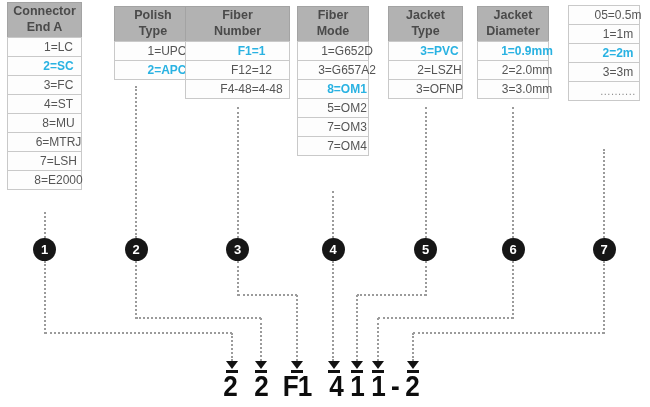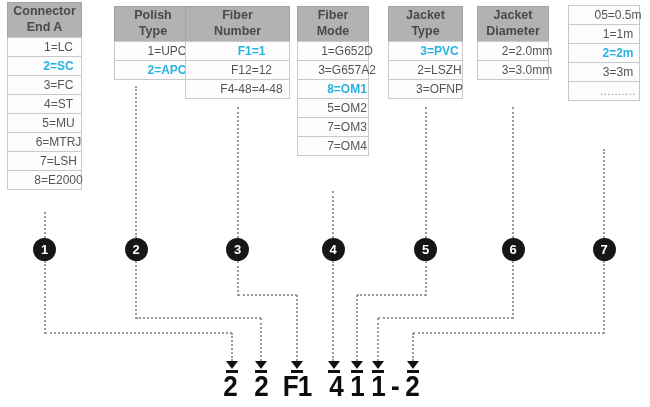--- a/index.html
+++ b/index.html
@@ -50,21 +50,21 @@
 <body>
 
 <div id="stage" style="--accent: #29b2e2; --header-bg: #b2b2b2; --header-text: #4a4a4a; --item-text: #555555; --item-border: #c9c9c9; --badge-bg: #161616; --line: #9b9b9b; --code-text: #0d0d0d;">
     <div class="col" style="left: 7px; top: 2px; width: 75px;">
       <div class="col-header">Connector
 End A</div>
       <div class="col-item">1=LC</div>
       <div class="col-item highlight">2=SC</div>
       <div class="col-item">3=FC</div>
       <div class="col-item">4=ST</div>
-      <div class="col-item">5=MU</div>
+      <div class="col-item">8=MU</div>
       <div class="col-item">6=MTRJ</div>
       <div class="col-item">7=LSH</div>
       <div class="col-item">8=E2000</div>
     </div>
     <div class="vline" style="left: 43.5px; top: 212px; height: 26px;"></div>
     <div class="badge" style="left: 33px; top: 238px;">1</div>
     <div class="vline" style="left: 43.5px; top: 261px; height: 73px;"></div>
     <div class="hline" style="top: 332px; left: 44.5px; width: 187.5px;"></div>
     <div class="vline" style="left: 231px; top: 333px; height: 28px;"></div>
     <div class="arrow" style="left: 226px; top: 361px;">
@@ -131,20 +131,21 @@
     <div class="vline" style="left: 424.5px; top: 261px; height: 35px;"></div>
     <div class="hline" style="top: 294px; left: 357px; width: 68.5px;"></div>
     <div class="vline" style="left: 356px; top: 295px; height: 66px;"></div>
     <div class="arrow" style="left: 351px; top: 361px;">
       <div class="tri"></div>
       <div class="bar"></div>
     </div>
     <div class="col" style="left: 477px; top: 6px; width: 72px;">
       <div class="col-header">Jacket
 Diameter</div>
+      <div class="col-item highlight">1=0.9mm</div>
       <div class="col-item">2=2.0mm</div>
       <div class="col-item">3=3.0mm</div>
     </div>
     <div class="vline" style="left: 512px; top: 107px; height: 131px;"></div>
     <div class="badge" style="left: 501.5px; top: 238px;">6</div>
     <div class="vline" style="left: 512px; top: 261px; height: 58px;"></div>
     <div class="hline" style="top: 317px; left: 378px; width: 135px;"></div>
     <div class="vline" style="left: 377px; top: 318px; height: 43px;"></div>
     <div class="arrow" style="left: 372px; top: 361px;">
       <div class="tri"></div>

